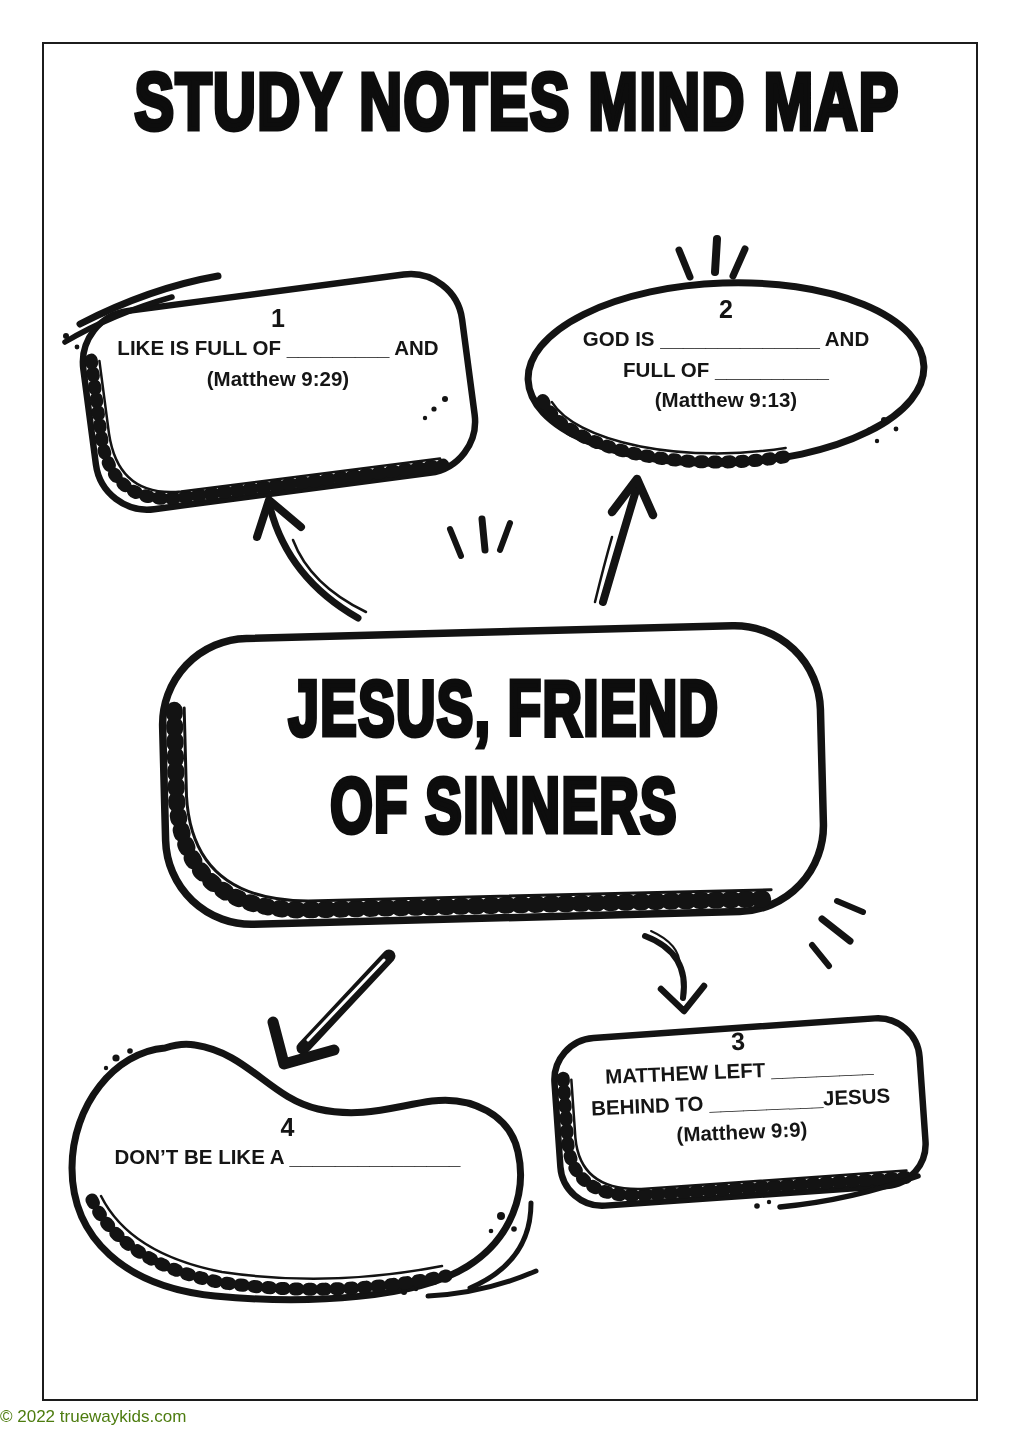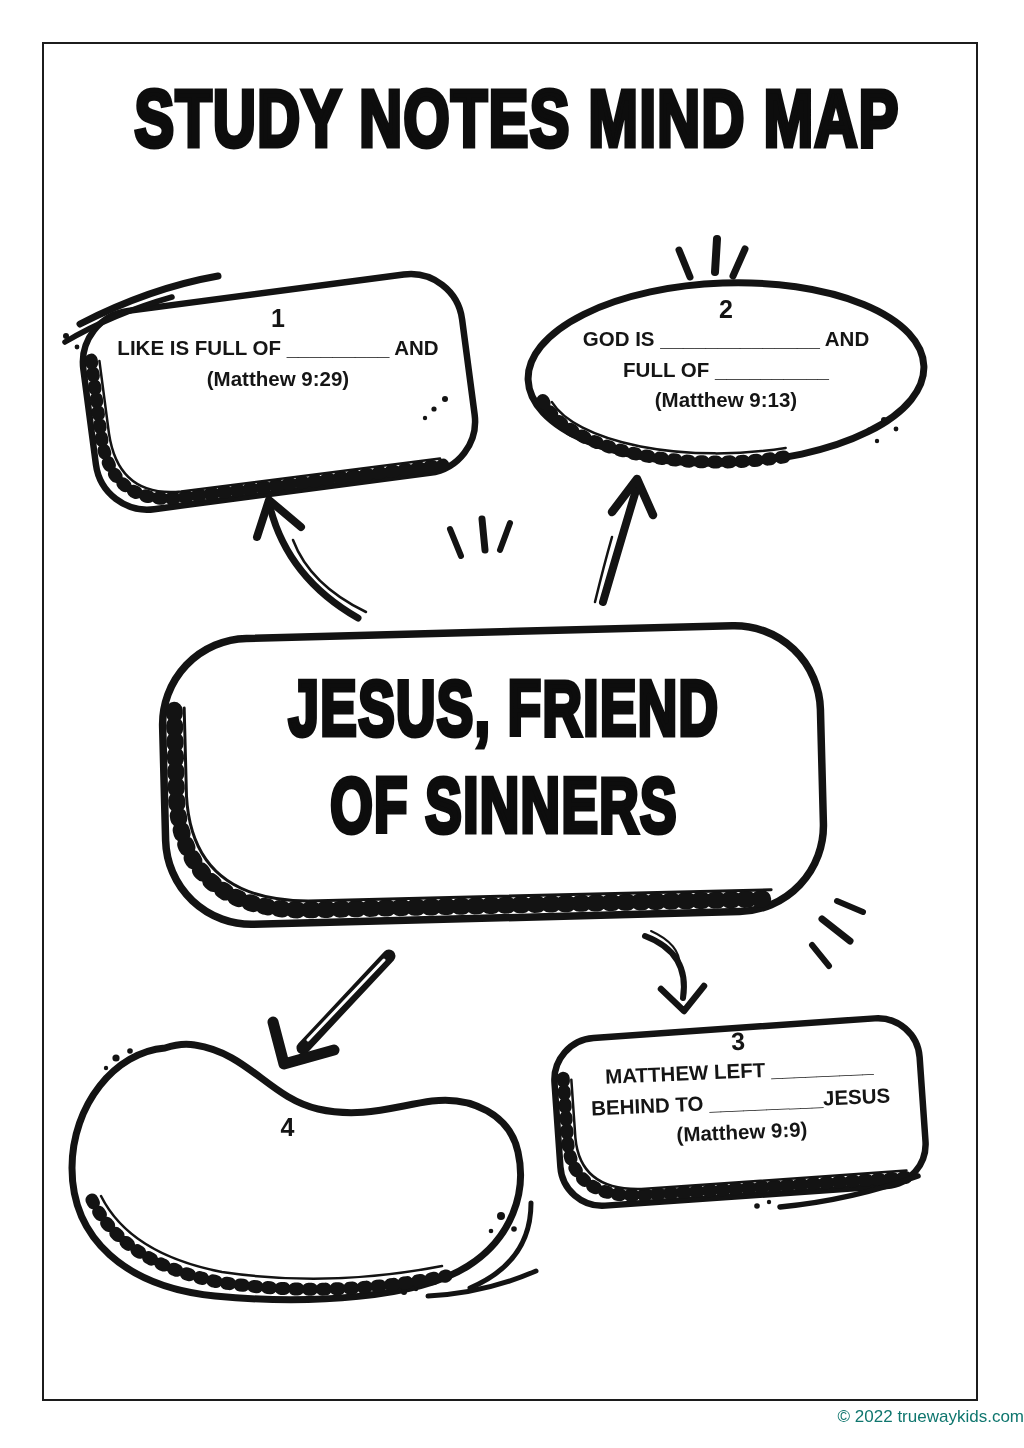--- a/index.html
+++ b/index.html
@@ -2,40 +2,40 @@
 <html><head>
 <meta charset="utf-8">
 <style>
   html,body{margin:0;padding:0;background:#fff;}
   .page{position:relative;width:1024px;height:1448px;background:#ffffff;overflow:hidden;
         font-family:"Liberation Sans",sans-serif;color:#131313;}
   .frame{position:absolute;left:42px;top:42px;width:936px;height:1359px;
          border:2.5px solid #1c1c1c;box-sizing:border-box;}
   .art{position:absolute;left:0;top:0;width:1024px;height:1448px;}
 
-  .title-wrap{position:absolute;left:0;top:77px;width:992px;text-align:center;}
+  .title-wrap{position:absolute;left:0;top:60px;width:992px;text-align:center;}
   .heavy{font-weight:bold;color:#0d0d0d;-webkit-text-stroke:5px #0d0d0d;letter-spacing:2px;
          font-family:"Liberation Sans",sans-serif;}
   .title-inner{display:inline-block;font-size:80px;line-height:84px;white-space:nowrap;
                transform:scaleX(0.74);transform-origin:center top;}
 
   .center-text{position:absolute;left:194px;top:660px;width:620px;text-align:center;}
   .center-inner{transform:scaleX(0.70);transform-origin:center center;}
   .center-line{font-size:78px;line-height:97px;white-space:nowrap;}
 
   .ntext{position:absolute;text-align:center;color:#151515;}
   .nnum{font-size:25px;line-height:30px;font-weight:bold;}
   .nline{font-size:20.5px;line-height:30.5px;font-weight:bold;white-space:nowrap;}
   .n1{left:85px;top:303px;width:386px;}
   .n2{left:540px;top:294px;width:372px;}
   .n3{left:558px;top:1026px;width:364px;transform:rotate(-2.5deg);}
   .n4{left:95px;top:1112px;width:385px;}
 
-  .footer{position:absolute;left:0;top:1407px;width:1024px;text-align:right;
-          font-size:17px;color:#0f766e;}
+  .footer{position:absolute;left:0;top:1407px;width:1024px;text-align:left;
+          font-size:17px;color:#4d7c0f;}
 </style>
 </head>
 <body>
 
 <div class="page">
   <div class="frame"></div>
 
   <svg class="art" viewBox="0 0 1024 1448" xmlns="http://www.w3.org/2000/svg">
     <g stroke="#131313" fill="none" stroke-linecap="round" stroke-linejoin="round">
 
@@ -167,16 +167,17 @@
 
   <div class="ntext n3">
     <div class="nnum">3</div>
     <div class="nline">MATTHEW LEFT _________</div>
     <div class="nline">BEHIND TO __________JESUS</div>
     <div class="nline">(Matthew 9:9)</div>
   </div>
 
   <div class="ntext n4">
     <div class="nnum">4</div>
+    <div class="nline">DON’T BE LIKE A _______________</div>
   </div>
 
   <div class="footer">© 2022 truewaykids.com</div>
 </div>
 
 </body></html>

